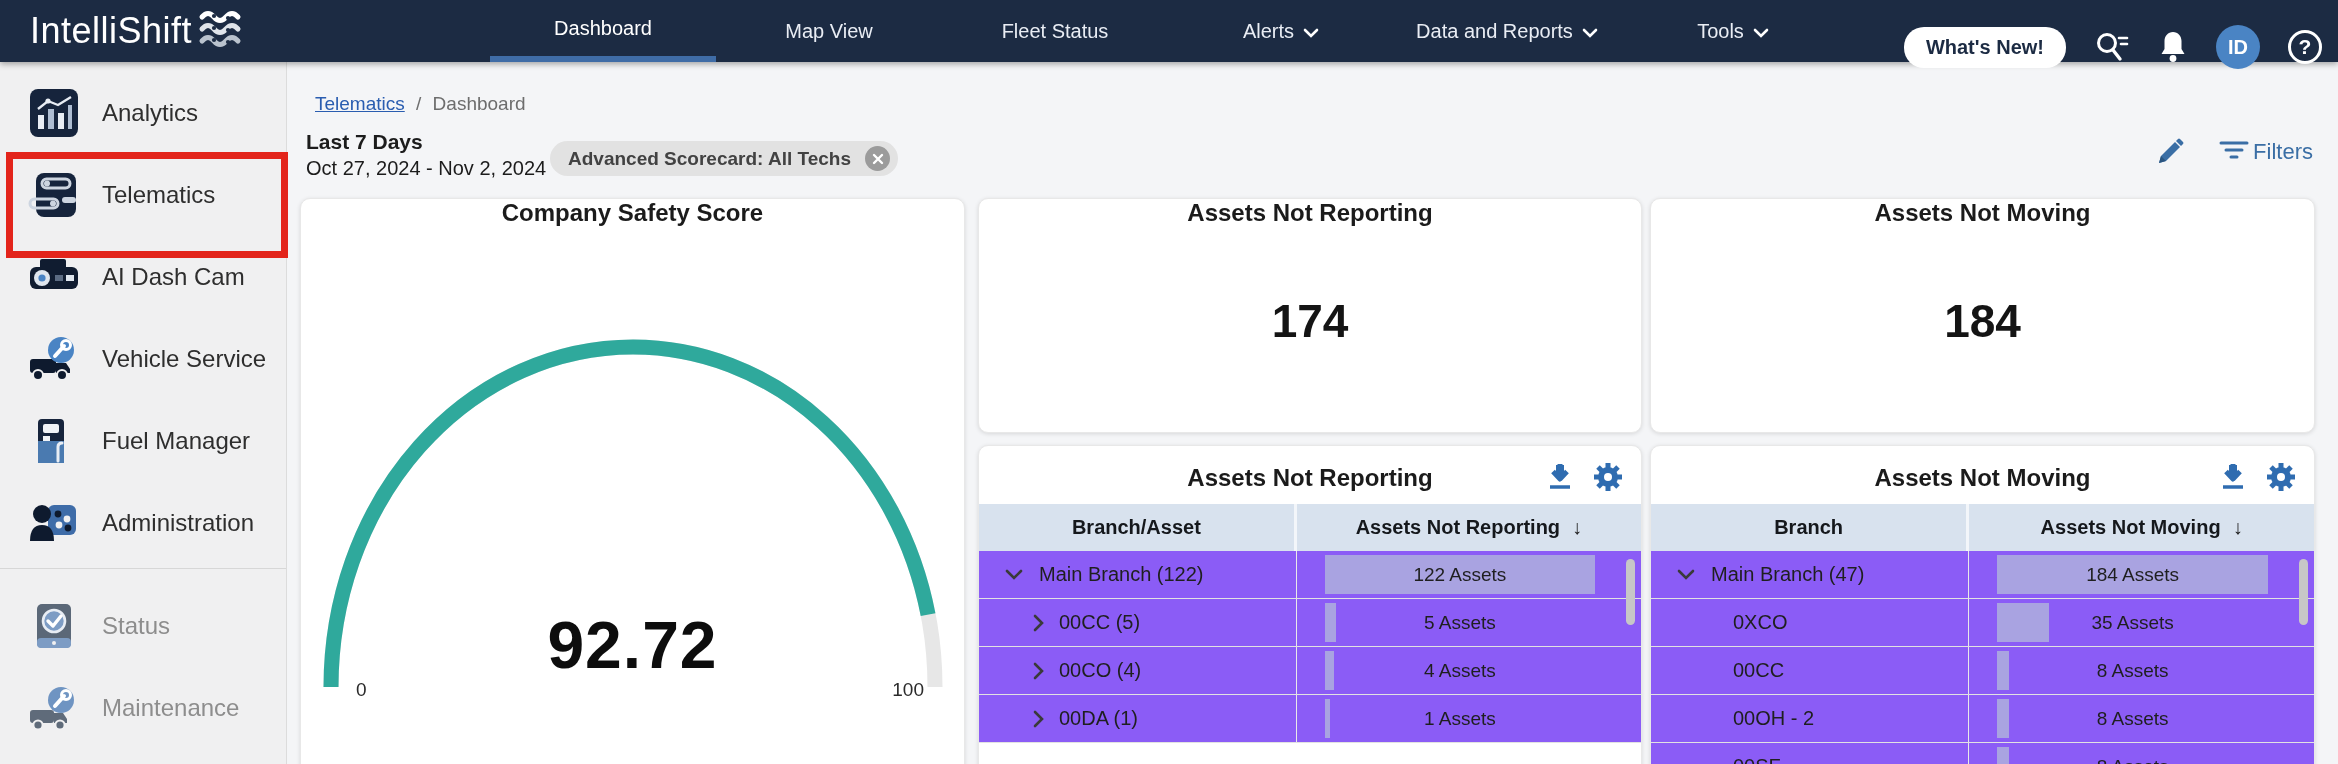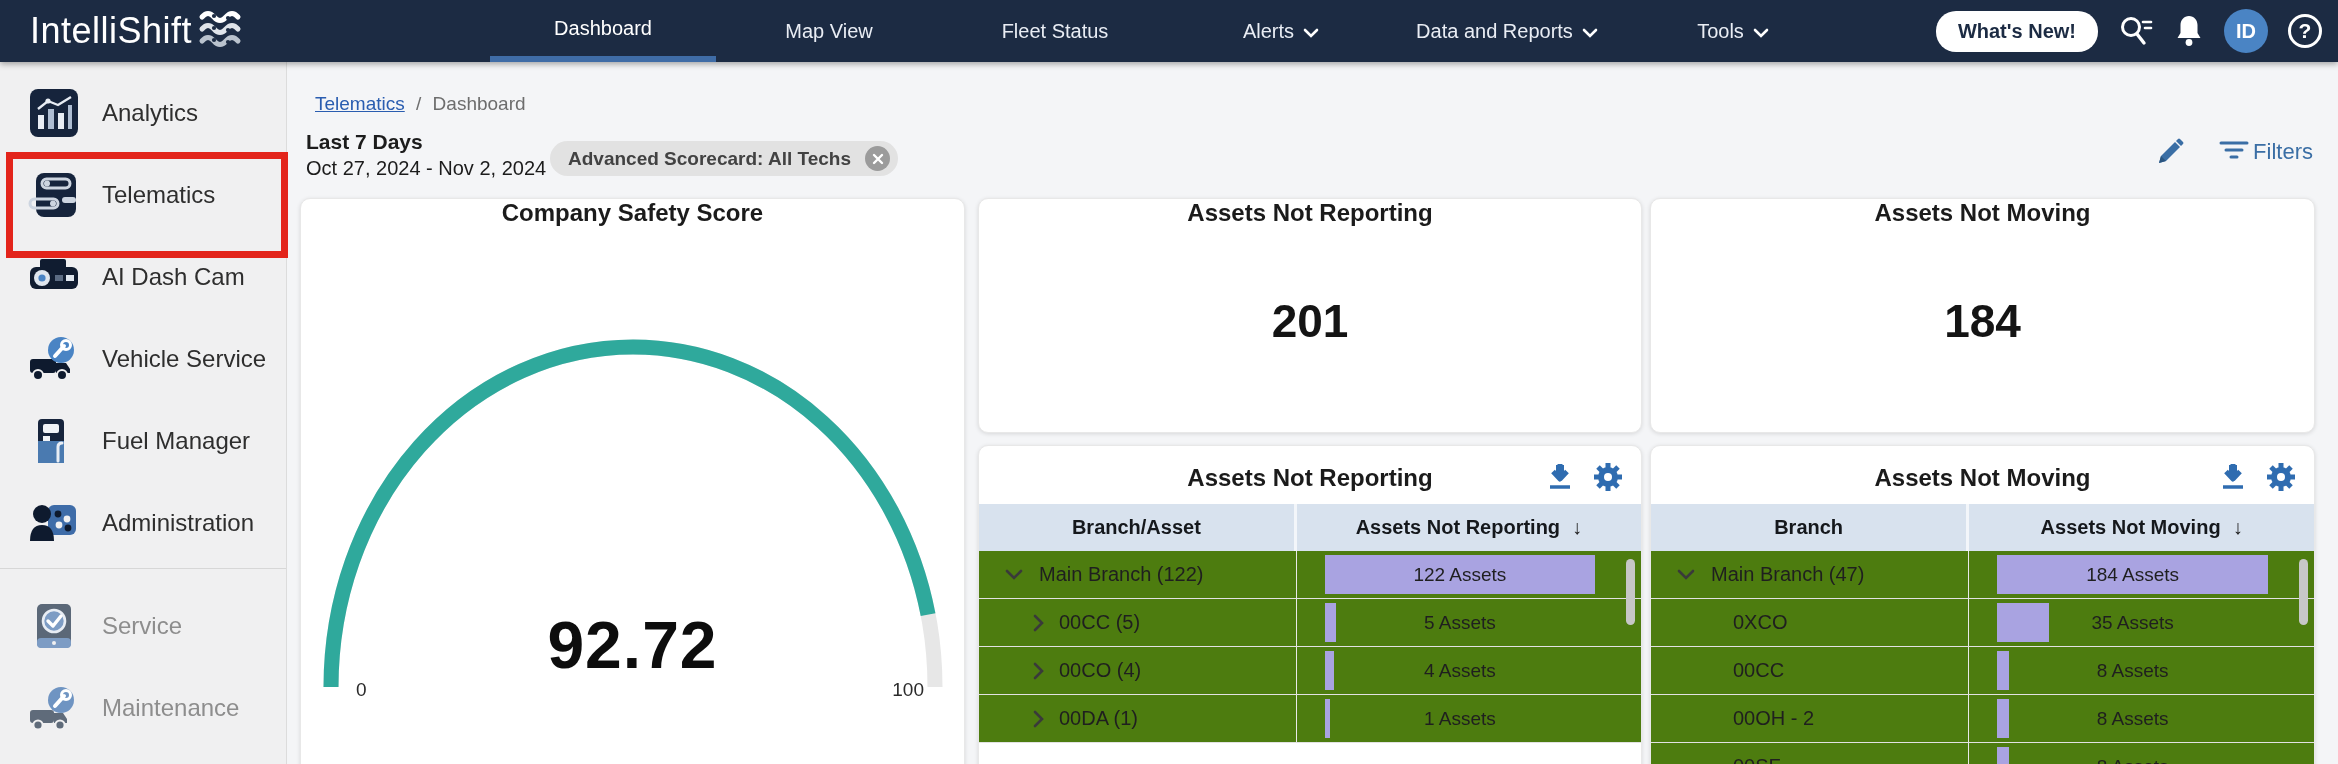--- a/index.html
+++ b/index.html
@@ -10,21 +10,21 @@
   }
   
   .topnav{position:absolute;left:0;top:0;width:2338px;height:62px;background:#1c2b43;z-index:30;
     box-shadow:0 2px 6px rgba(0,0,0,.35);}
   .logo{position:absolute;left:30px;top:0;height:62px;display:flex;align-items:center;gap:6px;}
   .logo-text{color:#fff;font-size:36px;font-weight:400;letter-spacing:.5px;}
   .navitems{position:absolute;left:490px;top:0;height:62px;display:flex;}
   .navitem{width:226px;height:62px;box-sizing:border-box;display:flex;align-items:center;justify-content:center;
     gap:9px;color:#e9edf4;font-size:20px;cursor:pointer;}
   .navitem.active{border-bottom:6px solid #3f6ca6;color:#ffffff;}
-  .nav-right{position:absolute;right:16px;top:0;height:62px;display:flex;align-items:center;gap:20px;}
+  .nav-right{position:absolute;right:16px;top:16px;height:62px;display:flex;align-items:center;gap:28px;}
   .whatsnew{background:#fff;color:#1c2b43;font-weight:700;font-size:20px;border:none;
     border-radius:20px;padding:9px 22px;cursor:pointer;}
   .avatar{width:44px;height:44px;border-radius:50%;background:#4a84c4;color:#fff;display:flex;
     align-items:center;justify-content:center;font-size:20px;font-weight:700;cursor:pointer;}
   .help-badge{width:34px;height:34px;border-radius:50%;border:3px solid #fff;color:#fff;display:flex;
     align-items:center;justify-content:center;font-size:21px;font-weight:700;cursor:pointer;box-sizing:border-box;}
   
   .sidebar{position:absolute;left:0;top:62px;width:287px;height:702px;background:#f0f0f1;
     border-right:1px solid #dcdcdc;padding-top:10px;box-sizing:border-box;z-index:20;}
   .side-item{height:82px;display:flex;align-items:center;padding-left:28px;gap:22px;cursor:pointer;}
@@ -69,21 +69,21 @@
   .gauge-max{position:absolute;right:40px;top:480px;font-size:19px;color:#2b2b2b;}
   
   .table-head-row{position:relative;height:58px;}
   .table-head-row .card-title{padding-top:18px;}
   .table-icons{position:absolute;right:18px;top:16px;display:flex;align-items:center;gap:20px;}
   .thead{display:flex;height:47px;background:#d8e2ee;}
   .th{display:flex;align-items:center;justify-content:center;font-size:20px;font-weight:700;color:#15181c;}
   .th1{width:48%;border-right:3px solid #f3f6fa;box-sizing:border-box;}
   .th2{width:52%;gap:12px;}
   .sort-arrow{font-size:20px;font-weight:400;color:#222;}
-  .trow{display:flex;height:47px;border-bottom:1px solid #e2e2e2;background:#4d7c0f;}
+  .trow{display:flex;height:47px;border-bottom:1px solid #e2e2e2;background:#8b5cf6;}
   .c1{width:48%;display:flex;align-items:center;border-right:1px solid #e9e9e9;box-sizing:border-box;}
   .c2{width:52%;position:relative;}
   .barwrap{position:absolute;left:28px;right:46px;top:0;height:100%;}
   .bar{position:absolute;left:0;top:4px;bottom:4px;background:#a9a3e1;min-width:5px;}
   .barlabel{position:absolute;left:0;width:100%;top:0;height:100%;display:flex;align-items:center;
     justify-content:center;font-size:19px;color:#1f1f1f;z-index:2;}
   .chev{display:flex;align-items:center;}
   .lvl0 .chev{margin-left:26px;}
   .lvl0 .rowlbl{margin-left:16px;}
   .lvl1 .chev{margin-left:54px;}
@@ -259,21 +259,21 @@
     <span class="sideicon">
       <svg width="52" height="52" viewBox="0 0 52 52">
         <rect x="9" y="4" width="34" height="44" rx="5" fill="#5b6878"></rect>
         <rect x="9" y="38" width="34" height="10" rx="4" fill="#7d9cc4"></rect>
         <circle cx="26" cy="43" r="2" fill="#f0f0f1"></circle>
         <circle cx="26" cy="21" r="11" fill="#7d9cc4"></circle>
         <circle cx="26" cy="21" r="11" fill="none" stroke="#e8edf4" stroke-width="2.6"></circle>
         <polyline points="20,21 25,26 33,16" fill="none" stroke="#ffffff" stroke-width="3.4" stroke-linecap="round" stroke-linejoin="round"></polyline>
       </svg>
     </span>
-    <span class="lbl">Service</span>
+    <span class="lbl">Status</span>
   </div>
   <div class="side-item muted">
     <span class="sideicon">
       <svg width="52" height="52" viewBox="0 0 52 52">
         <rect x="2" y="28" width="24" height="13" rx="3" fill="#5f6b7a"></rect>
         <path d="M26 31 L35 31 L39 37 L39 41 L26 41 Z" fill="#5f6b7a"></path>
         <circle cx="10" cy="43" r="4.6" fill="#5f6b7a" stroke="#f0f0f1" stroke-width="2"></circle>
         <circle cx="32" cy="43" r="4.6" fill="#5f6b7a" stroke="#f0f0f1" stroke-width="2"></circle>
         <circle cx="33" cy="18" r="13" fill="#6f94c2"></circle>
         <path d="M27 24 L36 14" stroke="#fff" stroke-width="4" stroke-linecap="round"></path>
@@ -327,21 +327,21 @@
       <path d="M 19 348 A 302 340 0 0 1 623 348" fill="none" stroke="#e7e7e7" stroke-width="15"></path>
       <path id="gauge-arc" d="M 19 348 A 302 340 0 0 1 623 348" fill="none" stroke="#2fa99c" stroke-width="15" stroke-dasharray="935.9868951171875 1009.476806640625"></path>
     </svg>
     <div class="gauge-value">92.72</div>
     <div class="gauge-min">0</div>
     <div class="gauge-max">100</div>
   </div>
 
   <div class="card" id="kpi-reporting">
     <div class="card-title">Assets Not Reporting</div>
-    <div class="kpi-value">201</div>
+    <div class="kpi-value">174</div>
   </div>
 
   <div class="card" id="kpi-moving">
     <div class="card-title">Assets Not Moving</div>
     <div class="kpi-value">184</div>
   </div>
 
   <div class="card" id="table-reporting">
     <div class="table-head-row">
       <div class="card-title">Assets Not Reporting</div>

